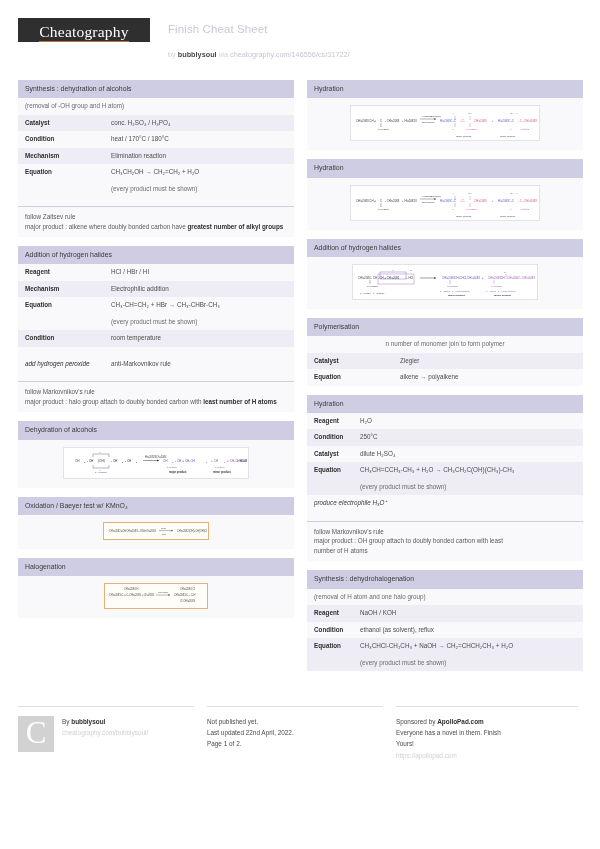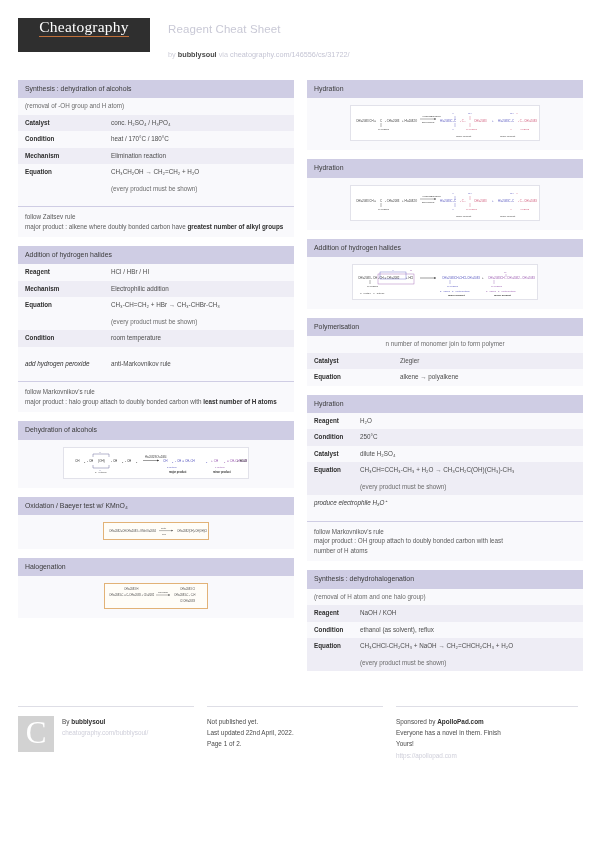--- a/index.html
+++ b/index.html
@@ -24,24 +24,24 @@
 
   
   .header {
     display: flex;
     align-items: flex-start;
     height: 52px;
     margin-bottom: 10px;
   }
   .logo-box {
     width: 132px;
-    height: 34px;
+    height: 24px;
     background: #2f2f2f;
     display: flex;
-    align-items: flex-start;
+    align-items: flex-end;
     justify-content: center;
     flex: 0 0 auto;
   }
   .logo-text {
     color: #ffffff;
     font-family: "Liberation Serif", serif;
     font-size: 15.5px;
     letter-spacing: .2px;
     border-bottom: 1.5px solid #c0703a;
     padding-bottom: 1px;
@@ -181,21 +181,21 @@
 </head>
 <body>
 
 <div class="page">
 
   <div class="header">
     <div class="logo-box">
       <span class="logo-text">Cheatography</span>
     </div>
     <div class="title-wrap">
-      <div class="sheet-title">Reagent Cheat Sheet</div>
+      <div class="sheet-title">Finish Cheat Sheet</div>
       <div class="byline"><span>by </span><b>bubblysoul</b><span> via </span><span class="muted">cheatography.com/146556/cs/31722/</span></div>
     </div>
   </div>
 
   <div class="columns">
 
     <div class="col">
 
       <div class="block">
         <div class="block-title">Synthesis : dehydration of alcohols</div>

